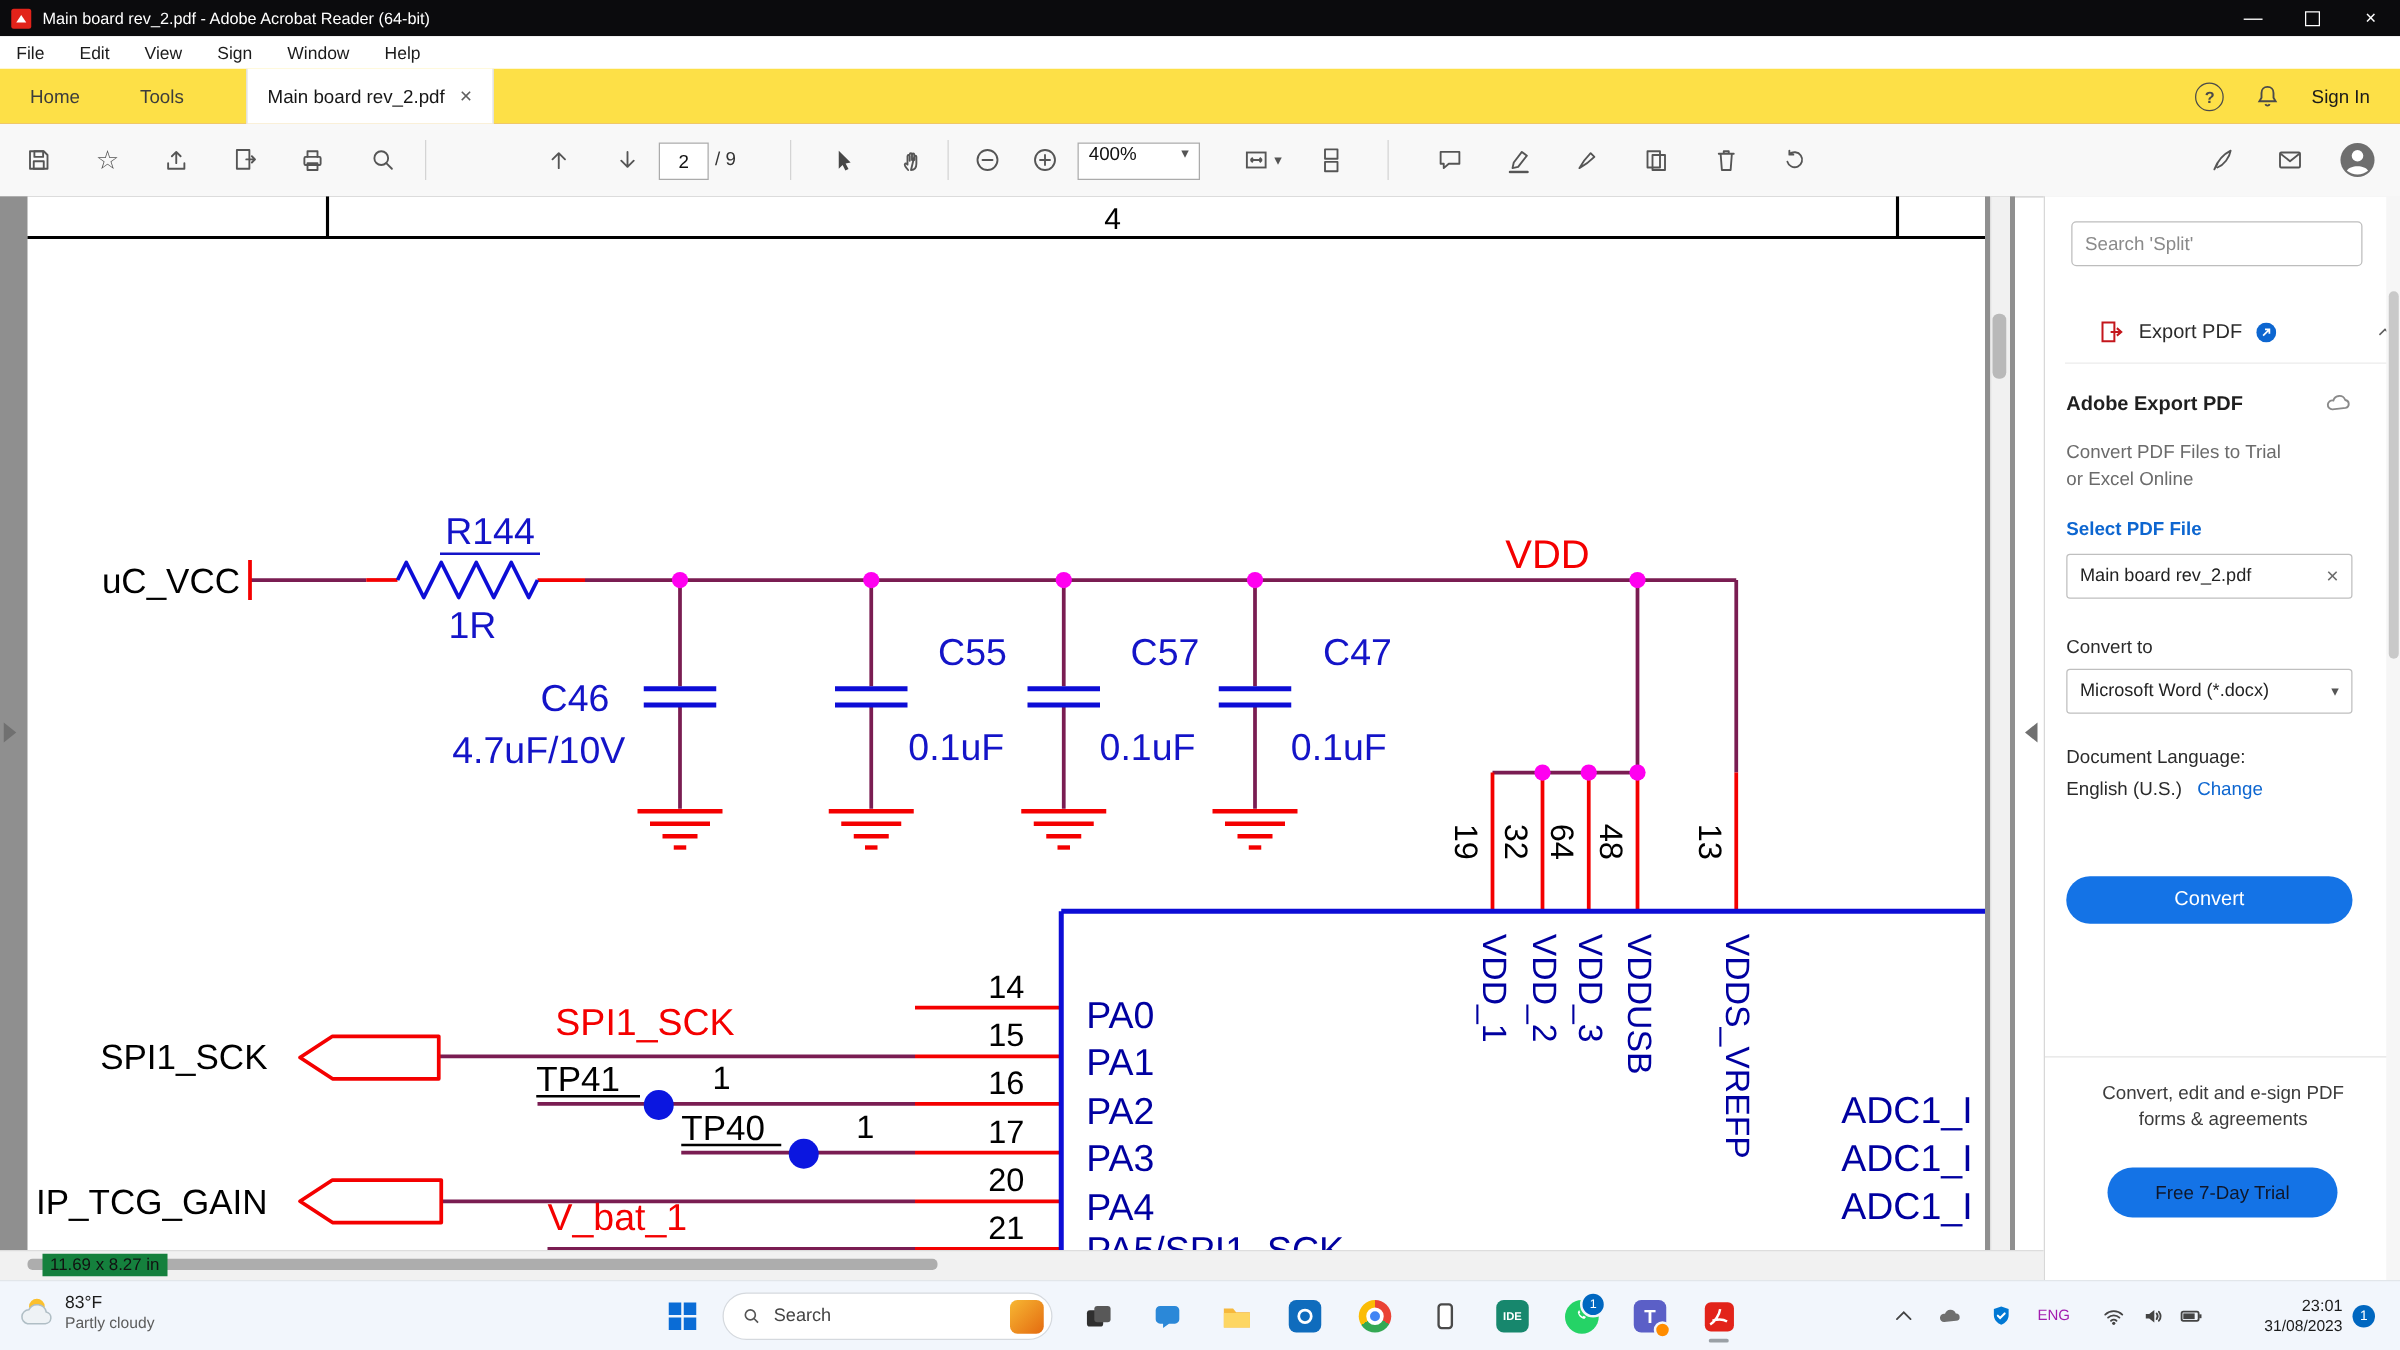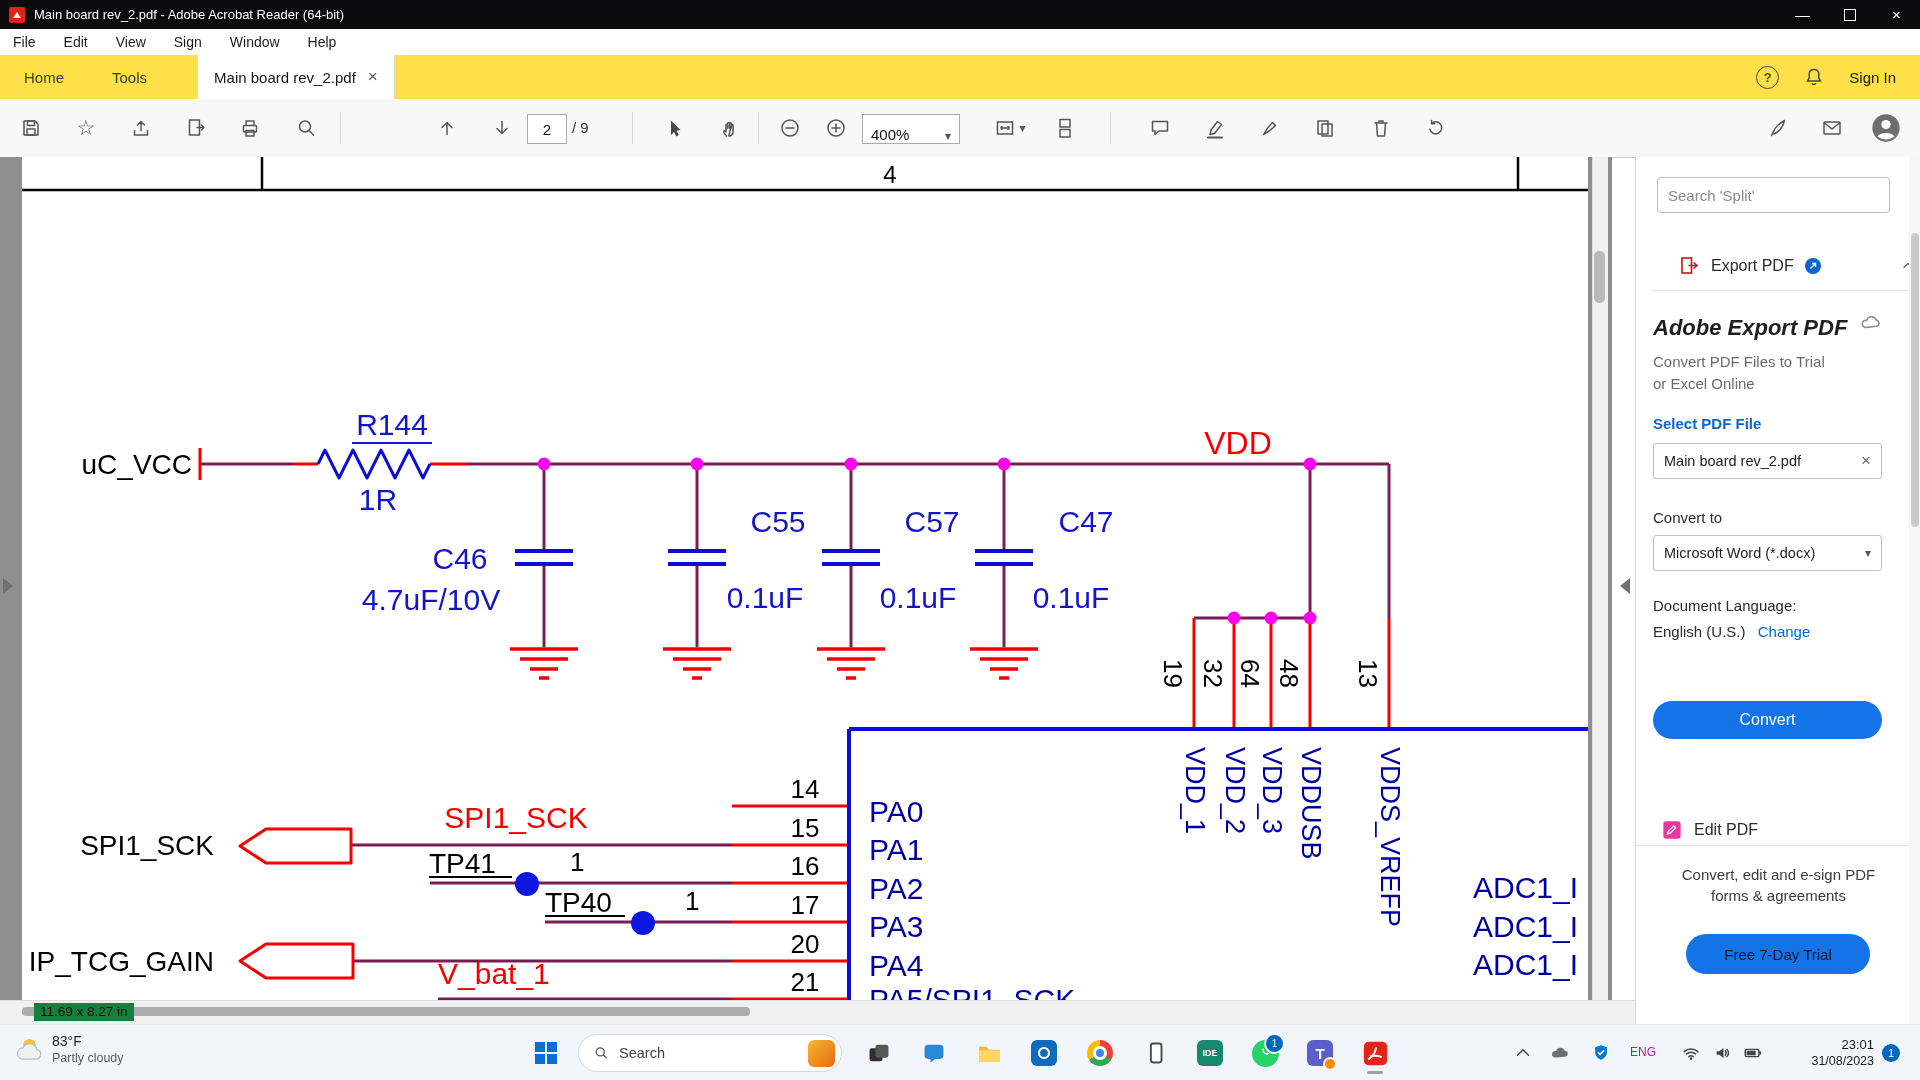--- a/index.html
+++ b/index.html
@@ -39,21 +39,21 @@
   .toolbar{position:absolute;left:0;top:99px;width:1920px;height:58px;background:#f8f8f8;
            border-bottom:1px solid #cfcfcf;}
   .tb{position:absolute;top:11px;width:36px;height:36px;display:flex;align-items:center;justify-content:center;border-radius:3px;}
   .tb svg{width:22px;height:22px;stroke:#555;fill:none;stroke-width:1.5;stroke-linecap:round;stroke-linejoin:round;}
   .tsep{position:absolute;top:13px;width:1px;height:32px;background:#d4d4d4;}
   .stargl{font-size:21px;color:#555;}
   .pageinput{position:absolute;left:527px;top:15px;width:34px;height:26px;border:1px solid #ababab;
              text-align:center;font-size:15px;background:#fff;color:#111;font-family:inherit;}
   .pagecount{position:absolute;left:572px;top:20px;font-size:15px;color:#333;}
   .zoombox{position:absolute;left:862px;top:15px;width:80px;height:28px;border:1px solid #ababab;background:#fff;
-           display:flex;align-items:flex-end;justify-content:space-between;padding:0 8px;font-size:15px;color:#111;}
+           display:flex;align-items:flex-start;justify-content:space-between;padding:0 8px;font-size:15px;color:#111;}
   .caretgl{font-size:12px;color:#555;}
   .fitbtn{position:absolute;left:986px;top:11px;width:48px;height:36px;display:flex;align-items:center;justify-content:center;gap:3px;}
   .fitbtn svg{width:22px;height:22px;stroke:#555;fill:none;stroke-width:1.5;}
   .avatarbtn{position:absolute;left:1868px;top:11px;width:36px;height:36px;display:flex;align-items:center;justify-content:center;}
 
   
   #schemwrap{position:absolute;left:0;top:157px;width:1612px;height:843px;}
   svg text{font-family:"Liberation Sans",sans-serif;}
   .wire{stroke:#7a1d52;stroke-width:3;fill:none;}
   .pin{stroke:#f40000;stroke-width:3;fill:none;}
@@ -86,21 +86,21 @@
 
   
   .panel{position:absolute;left:1635px;top:157px;width:285px;height:867px;background:#fff;border-left:1px solid #d8d8d8;}
   .psearch{position:absolute;left:21px;top:20px;width:211px;height:34px;border:1px solid #bdbdbd;border-radius:4px;
            padding:0 10px;font-size:15px;color:#333;background:#fff;font-family:inherit;}
   .psearch::placeholder{color:#8a8a8a;}
   .phead{position:absolute;left:16px;top:84px;width:285px;height:50px;display:flex;align-items:center;
          padding-left:26px;gap:11px;border-bottom:1px solid #ececec;box-sizing:border-box;}
   .pheadlbl{font-size:16px;color:#2b2b2b;}
   .pchev{margin-left:auto;margin-right:22px;}
-  .pheading{position:absolute;left:17px;top:158px;font-size:22px;font-weight:bold;color:#1f1f1f;font-style:italic;}
+  .pheading{position:absolute;left:17px;top:158px;font-size:16px;font-weight:bold;color:#1f1f1f;}
   .pcloud{position:absolute;right:40px;top:154px;}
   .pdesc{position:absolute;left:17px;font-size:15px;color:#6b6b6b;}
   .plink{position:absolute;left:17px;top:258px;font-size:15px;color:#0d66d0;font-weight:bold;}
   .pchip{position:absolute;left:17px;top:286px;width:229px;height:36px;border:1px solid #bfbfbf;border-radius:3px;
          display:flex;align-items:center;justify-content:space-between;padding:0 10px;font-size:14.5px;color:#222;
          background:#fff;box-sizing:border-box;}
   .pchipx{color:#6d6d6d;font-size:17px;}
   .pconvlbl{position:absolute;left:17px;top:352px;font-size:15px;color:#2b2b2b;}
   .pselect{position:absolute;left:17px;top:378px;width:229px;height:36px;border:1px solid #bfbfbf;border-radius:3px;
            display:flex;align-items:center;justify-content:space-between;padding:0 10px;font-size:14.5px;color:#222;
@@ -559,27 +559,20 @@
     <div class="pselect">
       <span>Microsoft Word (*.docx)</span>
       <span class="caretgl">▾</span>
     </div>
     <div class="planglbl">Document Language:</div>
     <div class="plangline">
       <span>English (U.S.)</span>
       <span class="pchange">Change</span>
     </div>
     <div class="pconvert">Convert</div>
-    <div class="pedit">
-      <svg width="20" height="20" viewBox="0 0 22 22">
-          <rect x="1.5" y="1.5" width="19" height="19" rx="3" fill="#e5399e"></rect>
-          <path d="M6 15.5l1-3 6-6 2 2-6 6z" stroke="#fff" stroke-width="1.3" fill="none"></path>
-        </svg>
-      <span>Edit PDF</span>
-    </div>
     <div class="ppromo">
       <div class="l1">Convert, edit and e-sign PDF</div>
       <div class="l2">forms &amp; agreements</div>
       <div class="ptrial">Free 7-Day Trial</div>
     </div>
     <div class="pscroll"></div>
     <div class="pscrollthumb"></div>
   </div>
 
   <div class="taskbar">

